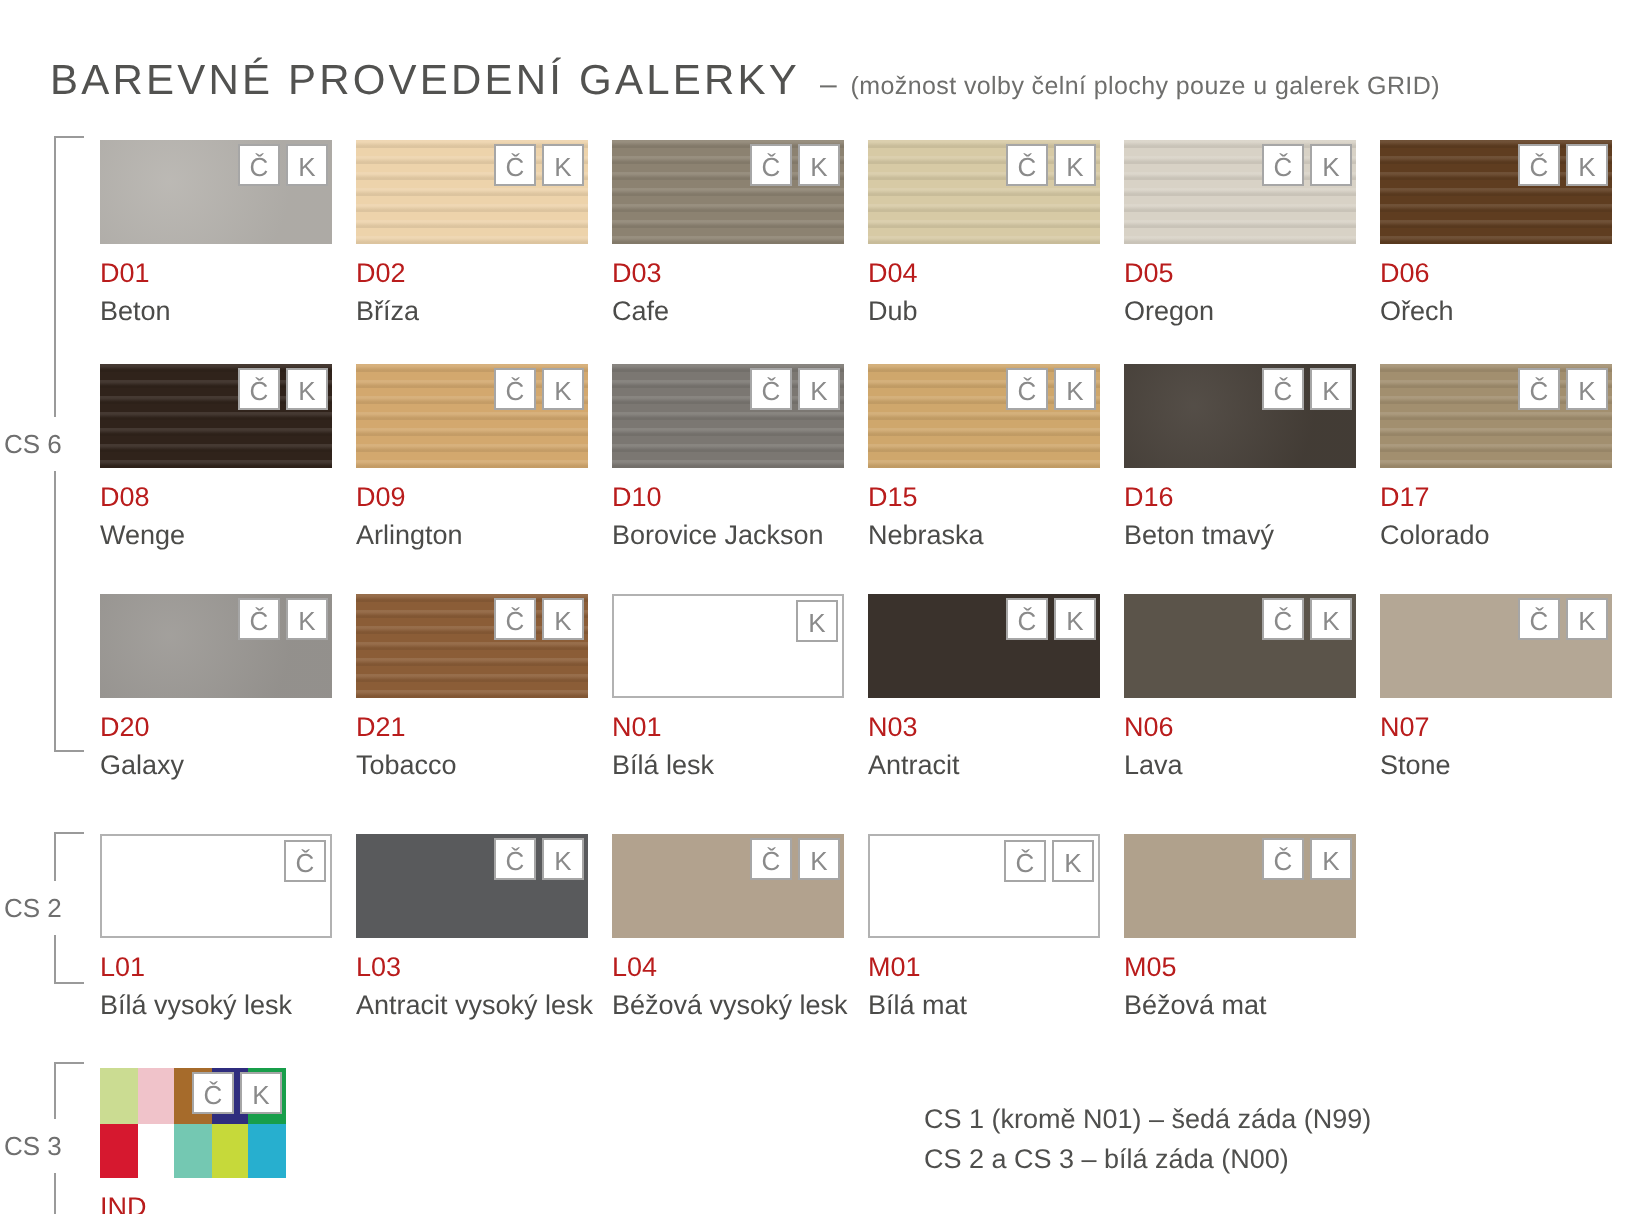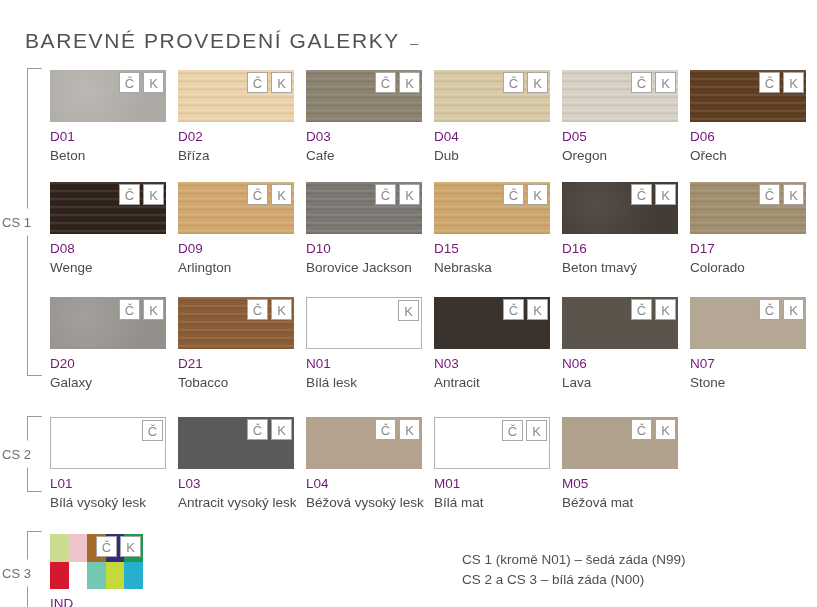--- a/index.html
+++ b/index.html
@@ -18,21 +18,21 @@
   .swatch.wood::after{content:"";position:absolute;inset:0;pointer-events:none;
      background:repeating-linear-gradient(to bottom,rgba(255,255,255,.10) 0 1px,
        rgba(0,0,0,.07) 3px 4px,rgba(0,0,0,0) 4px 8px);}
   .swatch.stone::after{content:"";position:absolute;inset:0;pointer-events:none;
      background:radial-gradient(circle at 30% 40%,rgba(255,255,255,.08),rgba(0,0,0,.05) 70%);}
   .swatch.grid{width:93px;height:55px;}
   .indgrid{position:absolute;inset:0;display:grid;grid-template-columns:repeat(5,1fr);grid-template-rows:1fr 1fr;}
   .badges{position:absolute;top:2px;right:2px;display:flex;gap:3px;z-index:2;}
   .badge{width:21px;height:21px;background:#fff;border:1px solid #a6a6a6;color:#8a8a8a;
          font-size:13px;line-height:21px;text-align:center;box-sizing:border-box;}
-  .code{margin-top:7px;font-size:13.5px;line-height:16px;color:#701a75;}
+  .code{margin-top:7px;font-size:13.5px;line-height:16px;color:#b91c1c;}
   .name{font-size:13.5px;line-height:16px;margin-top:3px;color:#4b4b49;white-space:nowrap;}
   
   .bracket{position:absolute;left:27px;width:15px;border-left:1px solid #9a9a9a;
            border-top:1px solid #9a9a9a;border-bottom:1px solid #9a9a9a;box-sizing:border-box;}
   .bracket .lab{position:absolute;left:-26px;top:50%;transform:translateY(-50%);
      background:#fff;padding:6px 5px 6px 0;font-size:13px;color:#6f6f6f;white-space:nowrap;}
   #bracket-cs1{top:44px;height:308px;}
   #bracket-cs2{top:392px;height:76px;}
   #bracket-cs3{top:507px;height:84px;}
   
@@ -40,20 +40,21 @@
   .backs .bh{font-weight:bold;}
 </style>
 </head>
 <body>
 
 <div class="page">
 
   <div class="hdr">
     <span class="title">BAREVNÉ PROVEDENÍ GALERKY</span>
     <span class="dash">–</span>
+    <span class="note">(možnost volby čelní plochy pouze u galerek GRID)</span>
   </div>
 
   <div id="swatch-area">
       <div class="swatch-row" style="top: 46px;">
         <div class="cell">
           <div class="swatch stone" style="background: rgb(182, 179, 174);">
             <div class="badges">
               <div class="badge">Č</div>
               <div class="badge">K</div>
             </div>
@@ -306,21 +307,21 @@
               <div class="badge">K</div>
             </div>
           </div>
           <div class="code">IND</div>
           <div class="name">Individual lesk/mat</div>
         </div>
       </div>
     </div>
 
   <div class="bracket" id="bracket-cs1">
-    <span class="lab">CS 1</span>
+    <span class="lab">CS 6</span>
   </div>
   <div class="bracket" id="bracket-cs2">
     <span class="lab">CS 2</span>
   </div>
   <div class="bracket" id="bracket-cs3">
     <span class="lab">CS 3</span>
   </div>
 
   <div class="backs">
     <div>CS 1 (kromě N01) – šedá záda (N99)</div>

